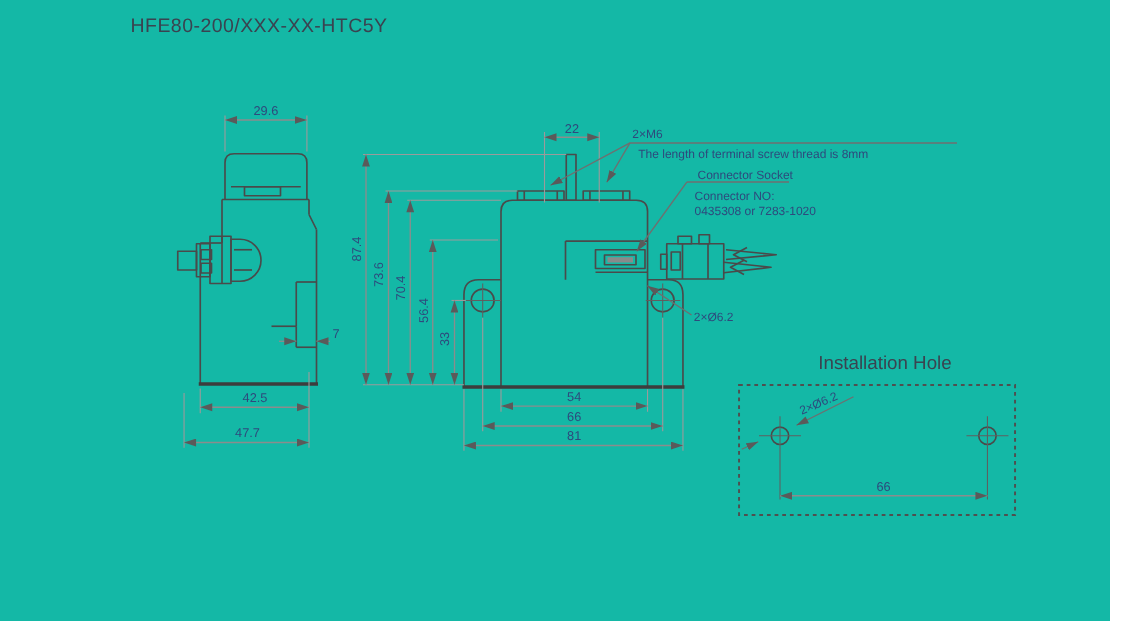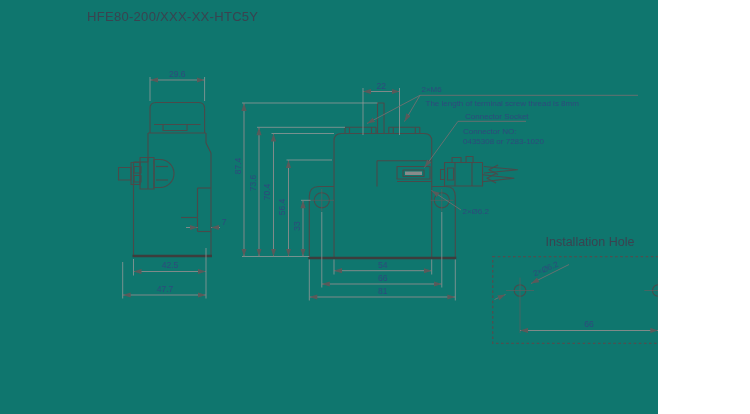--- a/index.html
+++ b/index.html
@@ -1,16 +1,16 @@
 <!DOCTYPE html>
 <html><head>
 <meta charset="utf-8">
 <style>
   html,body{margin:0;padding:0;background:#ffffff;}
-  .page{position:relative;width:658px;height:414px;background:#0f766e;overflow:hidden;
+  .page{position:relative;width:740px;height:414px;background:#14b8a6;overflow:hidden;
         font-family:"Liberation Sans", sans-serif;}
   svg{display:block}
   
   .out{stroke:#4a4a4a;stroke-width:1.1;fill:none;stroke-linejoin:round;stroke-linecap:butt;}
   .thick{stroke:#3d3d3d;stroke-width:2.4;fill:none;}
   
   .dim{stroke:#8c8c8c;stroke-width:0.9;fill:none;}
   .thin{stroke:#9b9b9b;stroke-width:0.75;fill:none;}
   .lead{stroke:#6f6f6f;stroke-width:0.9;fill:none;}
   .cross{stroke:#5f5f5f;stroke-width:0.7;fill:none;}

